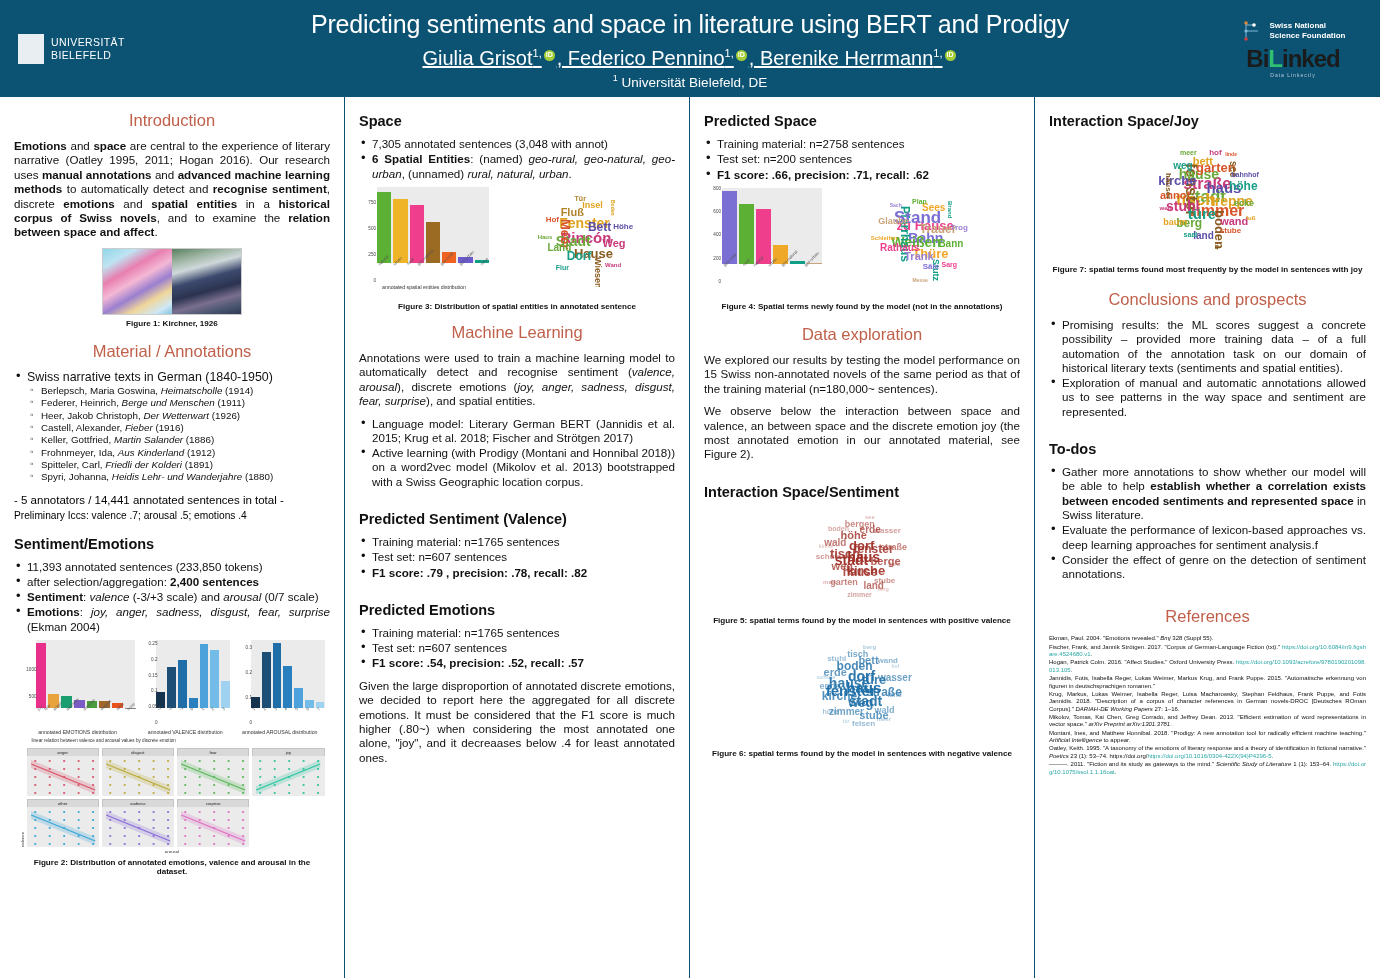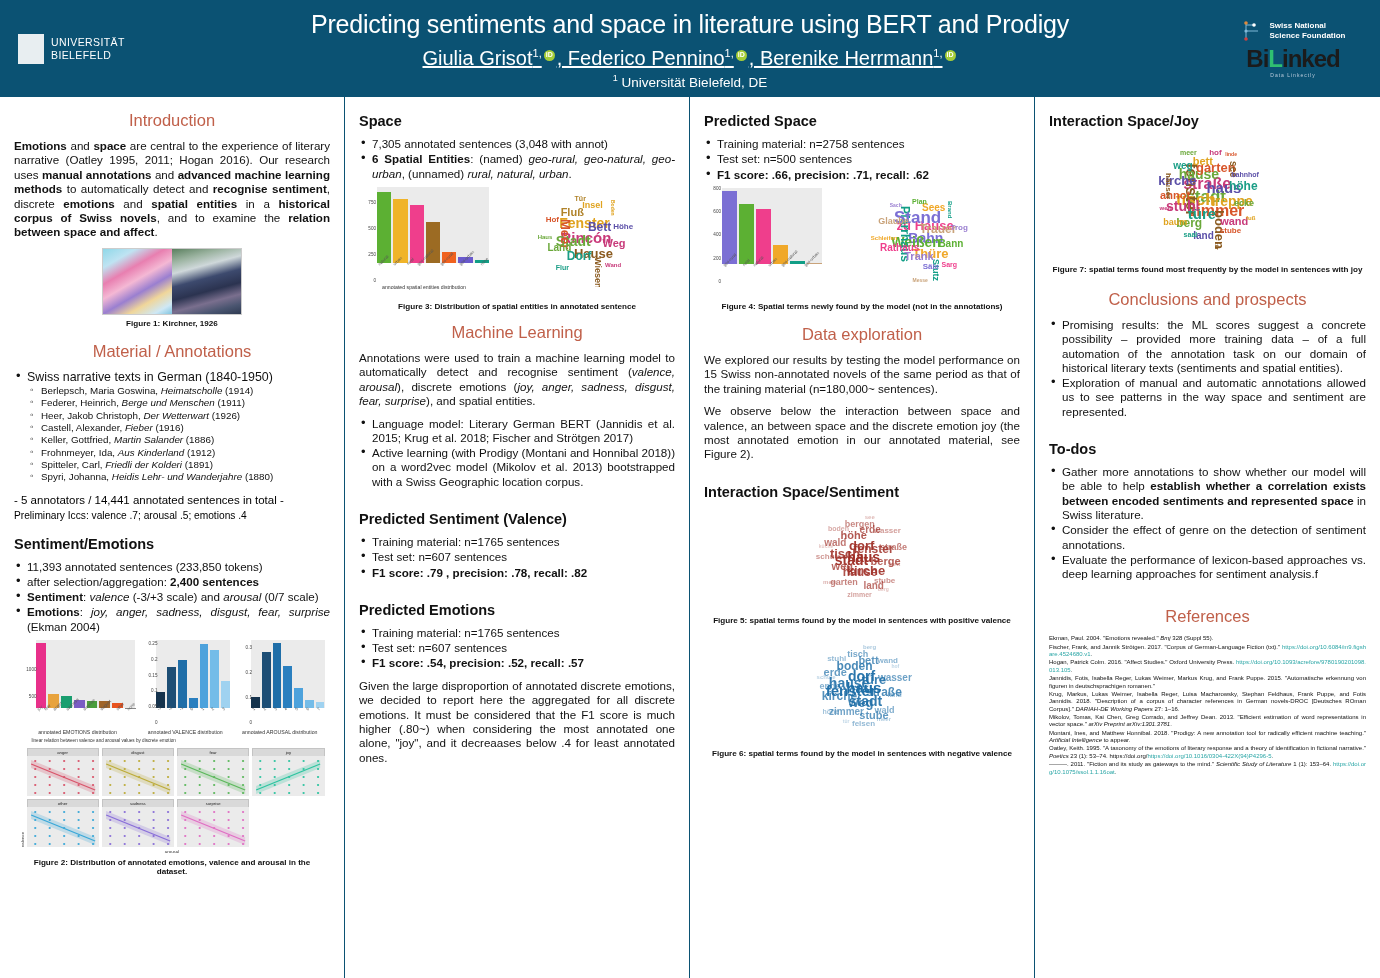--- a/index.html
+++ b/index.html
@@ -703,21 +703,21 @@
           <li>Test set: n=607 sentences</li>
           <li><b>F1 score: .54, precision: .52, recall: .57</b></li>
         </ul>
       <p class="body" style="margin-top:8px">Given the large disproportion of annotated discrete emotions, we decided to report here the aggregated for all discrete emotions. It must be considered that the F1 score is much higher (.80~) when considering the most annotated one alone, "joy", and it decreaases below .4 for least annotated ones.</p>
     </div>
 
     <div class="col">
       <h2 class="section-left">Predicted Space</h2>
       <ul class="bul" id="c3-list">
           <li>Training material: n=2758 sentences</li>
-          <li>Test set: n=500 sentences</li>
+          <li>Test set: n=200 sentences</li>
           <li><b>F1 score: .66, precision: .71, recall: .62</b></li>
         </ul>
 
       <div class="figbox" style="margin-top:6px">
         <div style="display:flex;justify-content:center;align-items:flex-start;gap:4px">
           <div style="width:118px">
             <div class="chartwrap" style="padding-left:18px">
               <div class="axis-y" id="ax-f4">
                   <span style="top: 100%;">0</span>
                   <span style="top: 75%;">200</span>
@@ -887,22 +887,22 @@
 
       <h2 class="section" style="margin-top:16px">Conclusions and prospects</h2>
       <ul class="bul" id="c4-conc">
           <li>Promising results: the ML scores suggest a concrete possibility – provided more training data – of a full automation of the annotation task on our domain of historical literary texts (sentiments and spatial entities).</li>
           <li>Exploration of manual and automatic annotations allowed us to see patterns in the way space and sentiment are represented.</li>
         </ul>
 
       <h2 class="section-left" style="margin-top:22px">To-dos</h2>
       <ul class="bul" id="c4-todo">
           <li>Gather more annotations to show whether our model will be able to help <b>establish whether a correlation exists between encoded sentiments and represented space</b> in Swiss literature.</li>
+          <li>Evaluate the performance of lexicon-based approaches vs. deep learning approaches for sentiment analysis.f</li>
           <li>Consider the effect of genre on the detection of sentiment annotations.</li>
-          <li>Evaluate the performance of lexicon-based approaches vs. deep learning approaches for sentiment analysis.f</li>
         </ul>
 
       <h2 class="section" style="margin-top:26px;">References</h2>
       <div class="refs" id="c4-refs">
           <p>Ekman, Paul. 2004. "Emotions revealed." <i>Bmj</i> 328 (Suppl 55).</p>
           <p>Fischer, Frank, and Jannik Strötgen. 2017. "Corpus of German-Language Fiction (txt)." <span class="lnk">https://doi.org/10.6084/m9.figshare.4524680.v1</span>.</p>
           <p>Hogan, Patrick Colm. 2016. "Affect Studies." Oxford University Press. <span class="lnk">https://doi.org/10.1093/acrefore/9780190201098.013.105</span>.</p>
           <p>Jannidis, Fotis, Isabella Reger, Lukas Weimer, Markus Krug, and Frank Puppe. 2015. "Automatische erkennung von figuren in deutschsprachigen romanen."</p>
           <p>Krug, Markus, Lukas Weimer, Isabella Reger, Luisa Macharowsky, Stephan Feldhaus, Frank Puppe, and Fotis Jannidis. 2018. "Description of a corpus of character references in German novels-DROC [Deutsches ROman Corpus]." <i>DARIAH-DE Working Papers</i> 27: 1–16.</p>
           <p>Mikolov, Tomas, Kai Chen, Greg Corrado, and Jeffrey Dean. 2013. "Efficient estimation of word representations in vector space." <i>arXiv Preprint arXiv:1301.3781</i>.</p>

